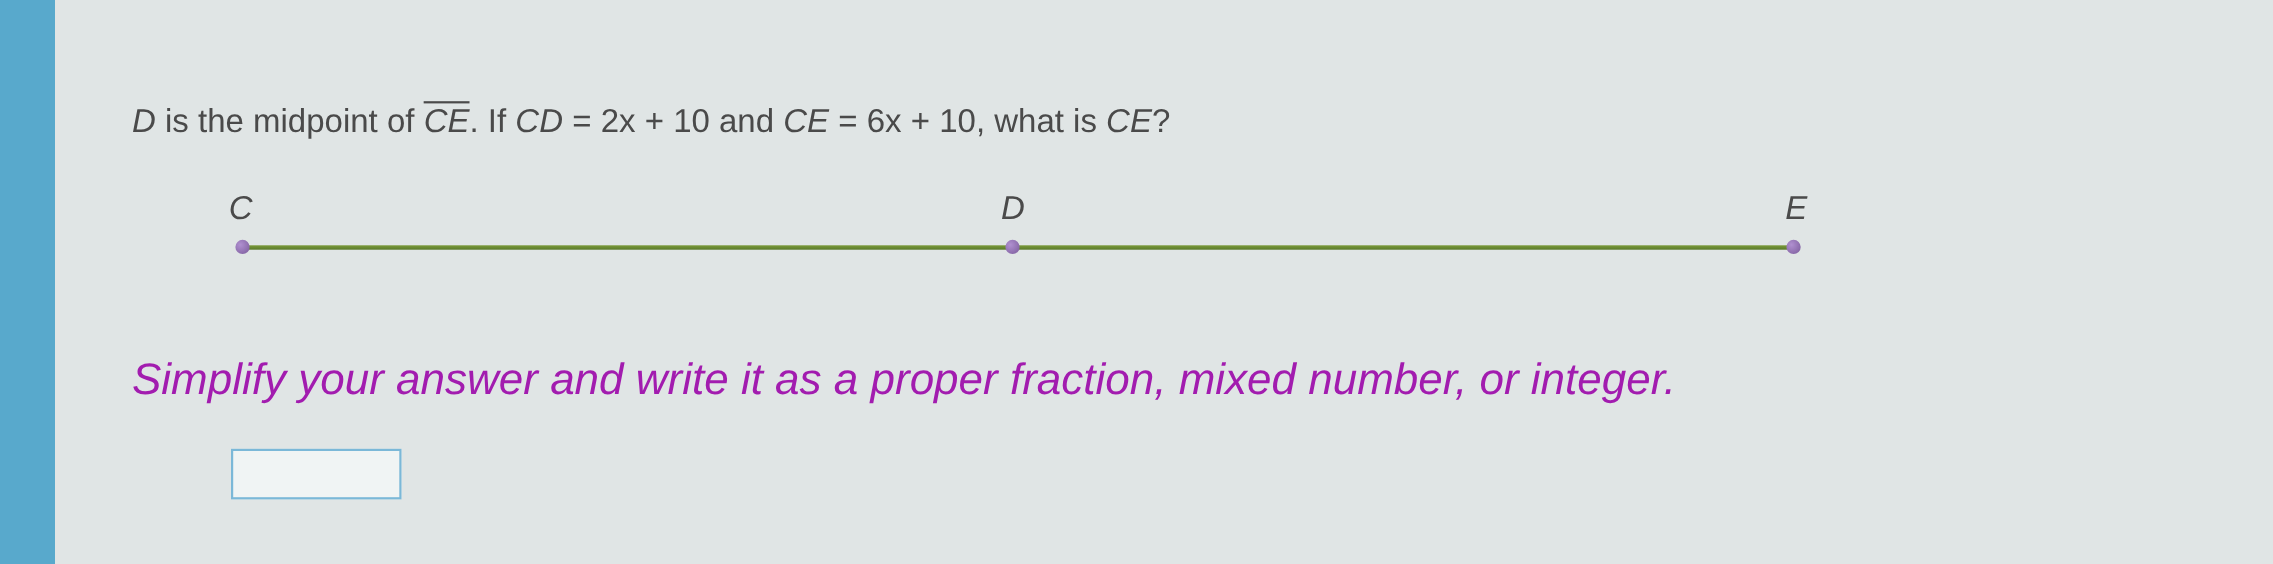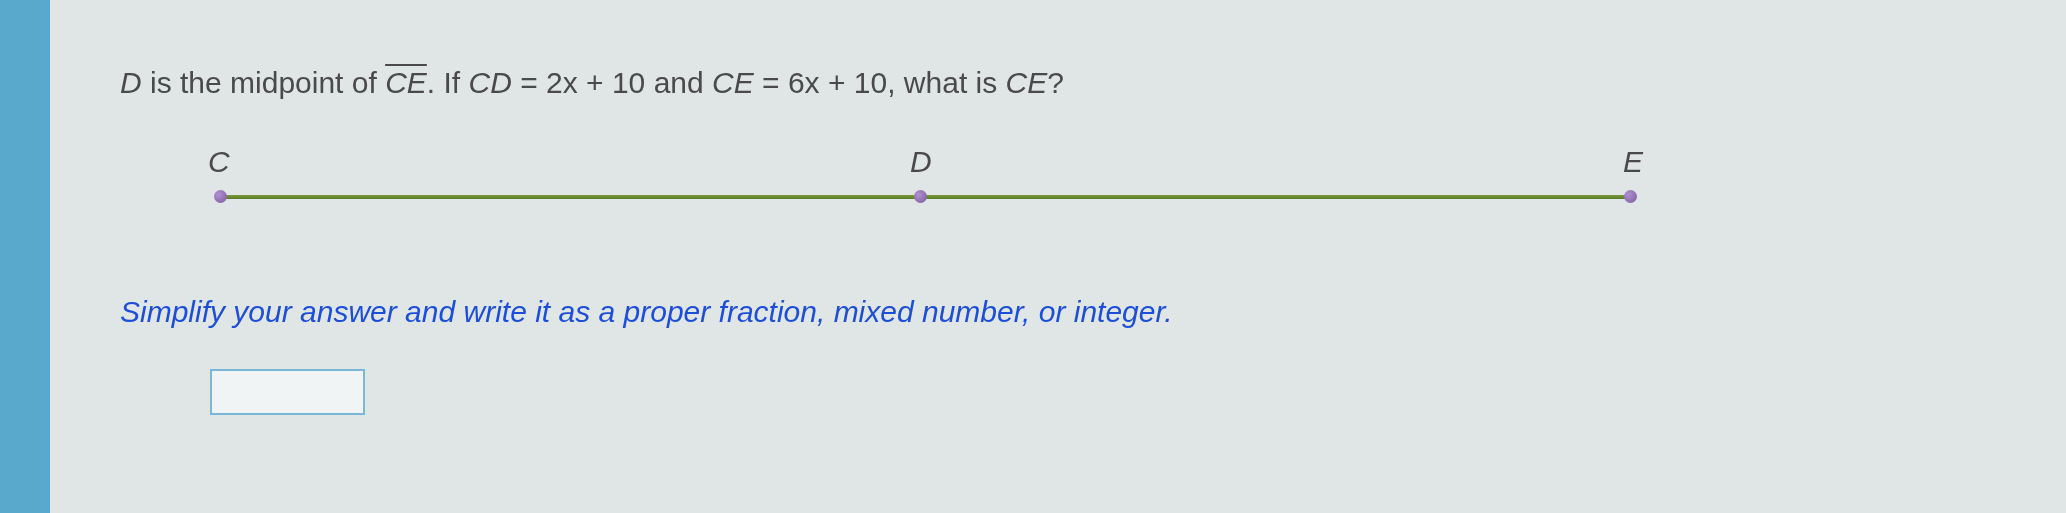--- a/index.html
+++ b/index.html
@@ -14,20 +14,21 @@
     .sidebar {
       width: 50px;
       height: 100%;
       background: #58a9cc;
       flex-shrink: 0;
     }
     .content {
       flex: 1;
       padding: 60px 70px 30px 70px;
       position: relative;
+      margin-top: 28px;
     }
     .problem-text {
       font-size: 30px;
       color: #4a4a4a;
       margin-bottom: 50px;
       line-height: 1.5;
     }
     .problem-text .italic {
       font-style: italic;
     }
@@ -66,23 +67,23 @@
       top: 35px;
       width: 13px;
       height: 13px;
       border-radius: 50%;
       background: radial-gradient(circle at 35% 35%, #b090d0, #7a5a9a);
     }
     .dot-c { left: 4px; }
     .dot-d { left: 704px; }
     .dot-e { left: 1414px; }
     .instruction {
-      font-size: 30px;
+      font-size: 40px;
       font-style: italic;
-      color: #1d4ed8;
+      color: #a21caf;
       margin-bottom: 40px;
     }
     .answer-input {
       width: 155px;
       height: 46px;
       border: 2px solid #7bb8d8;
       background: #f0f4f4;
       font-size: 24px;
       padding: 4px 8px;
       margin-left: 90px;

